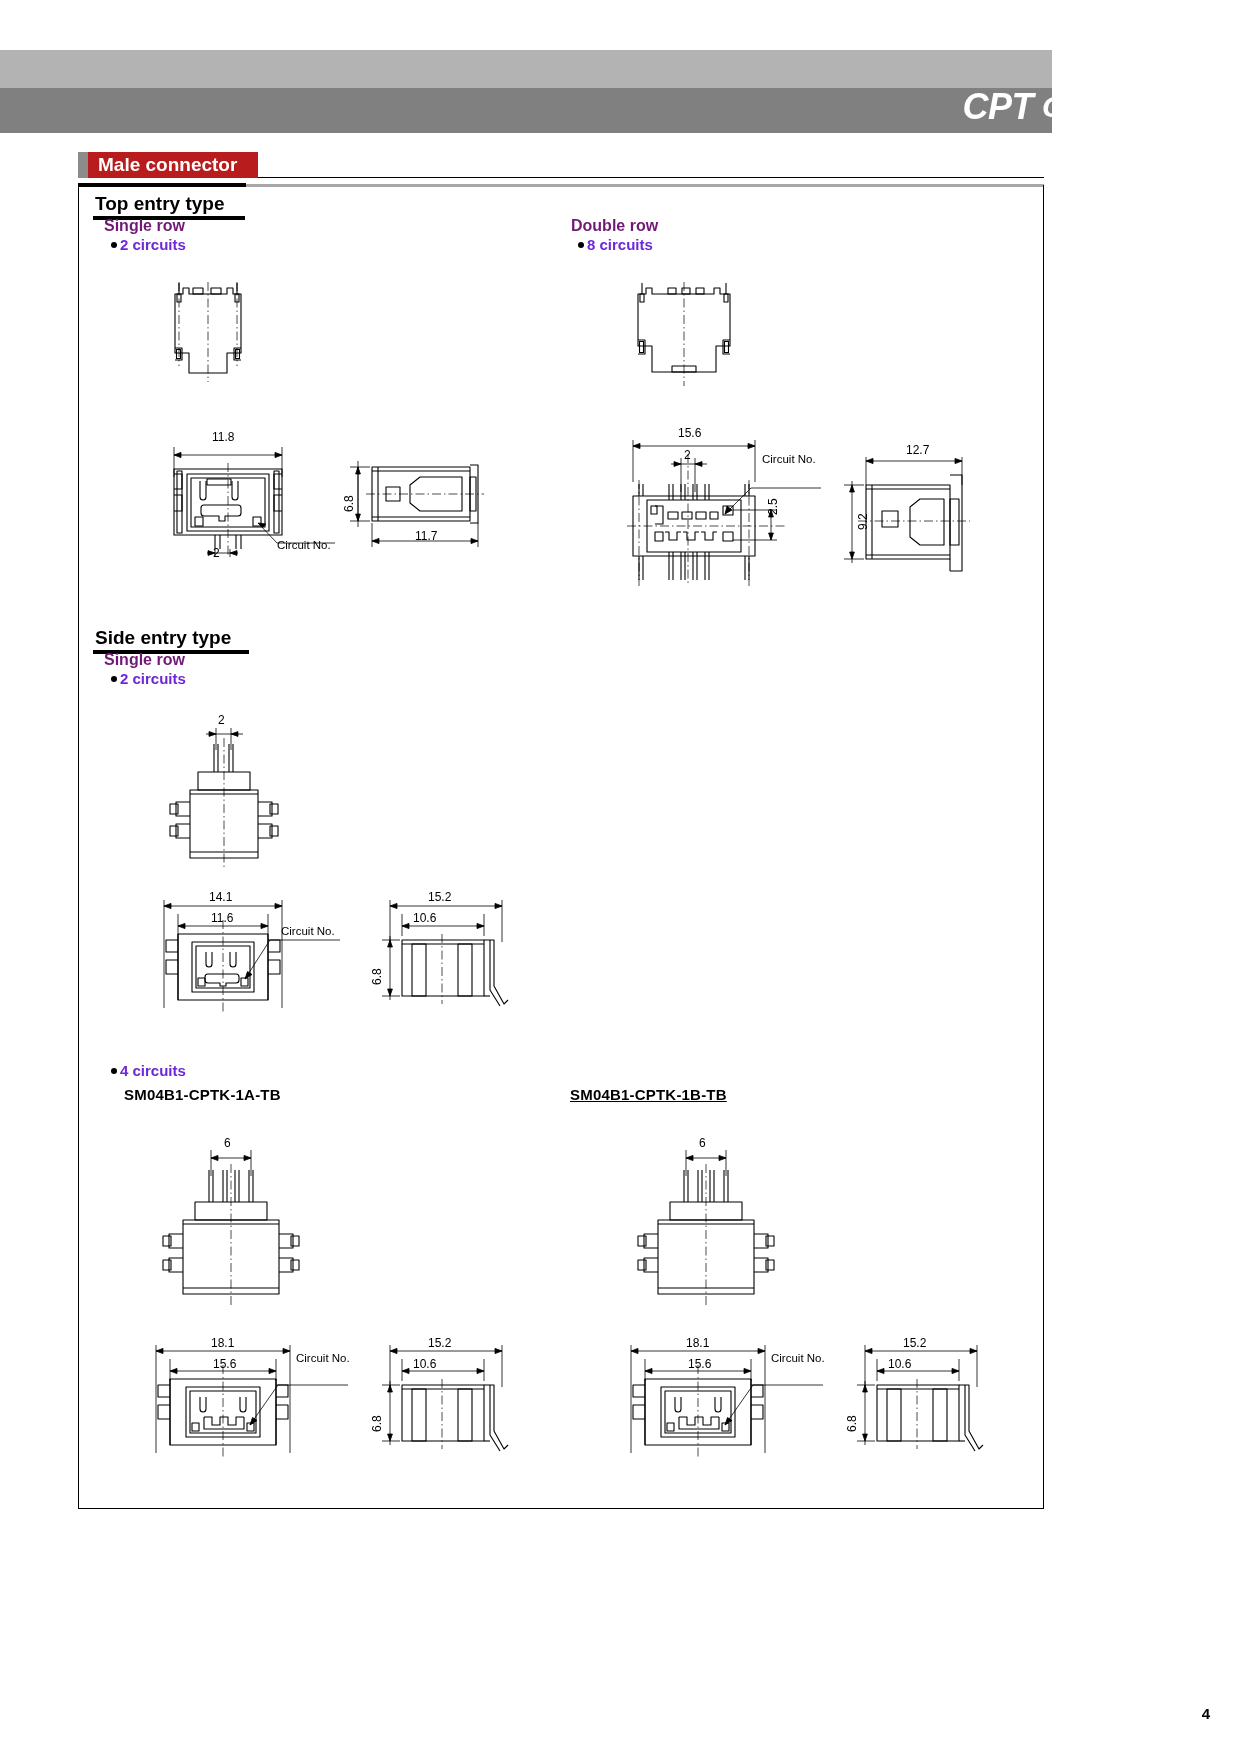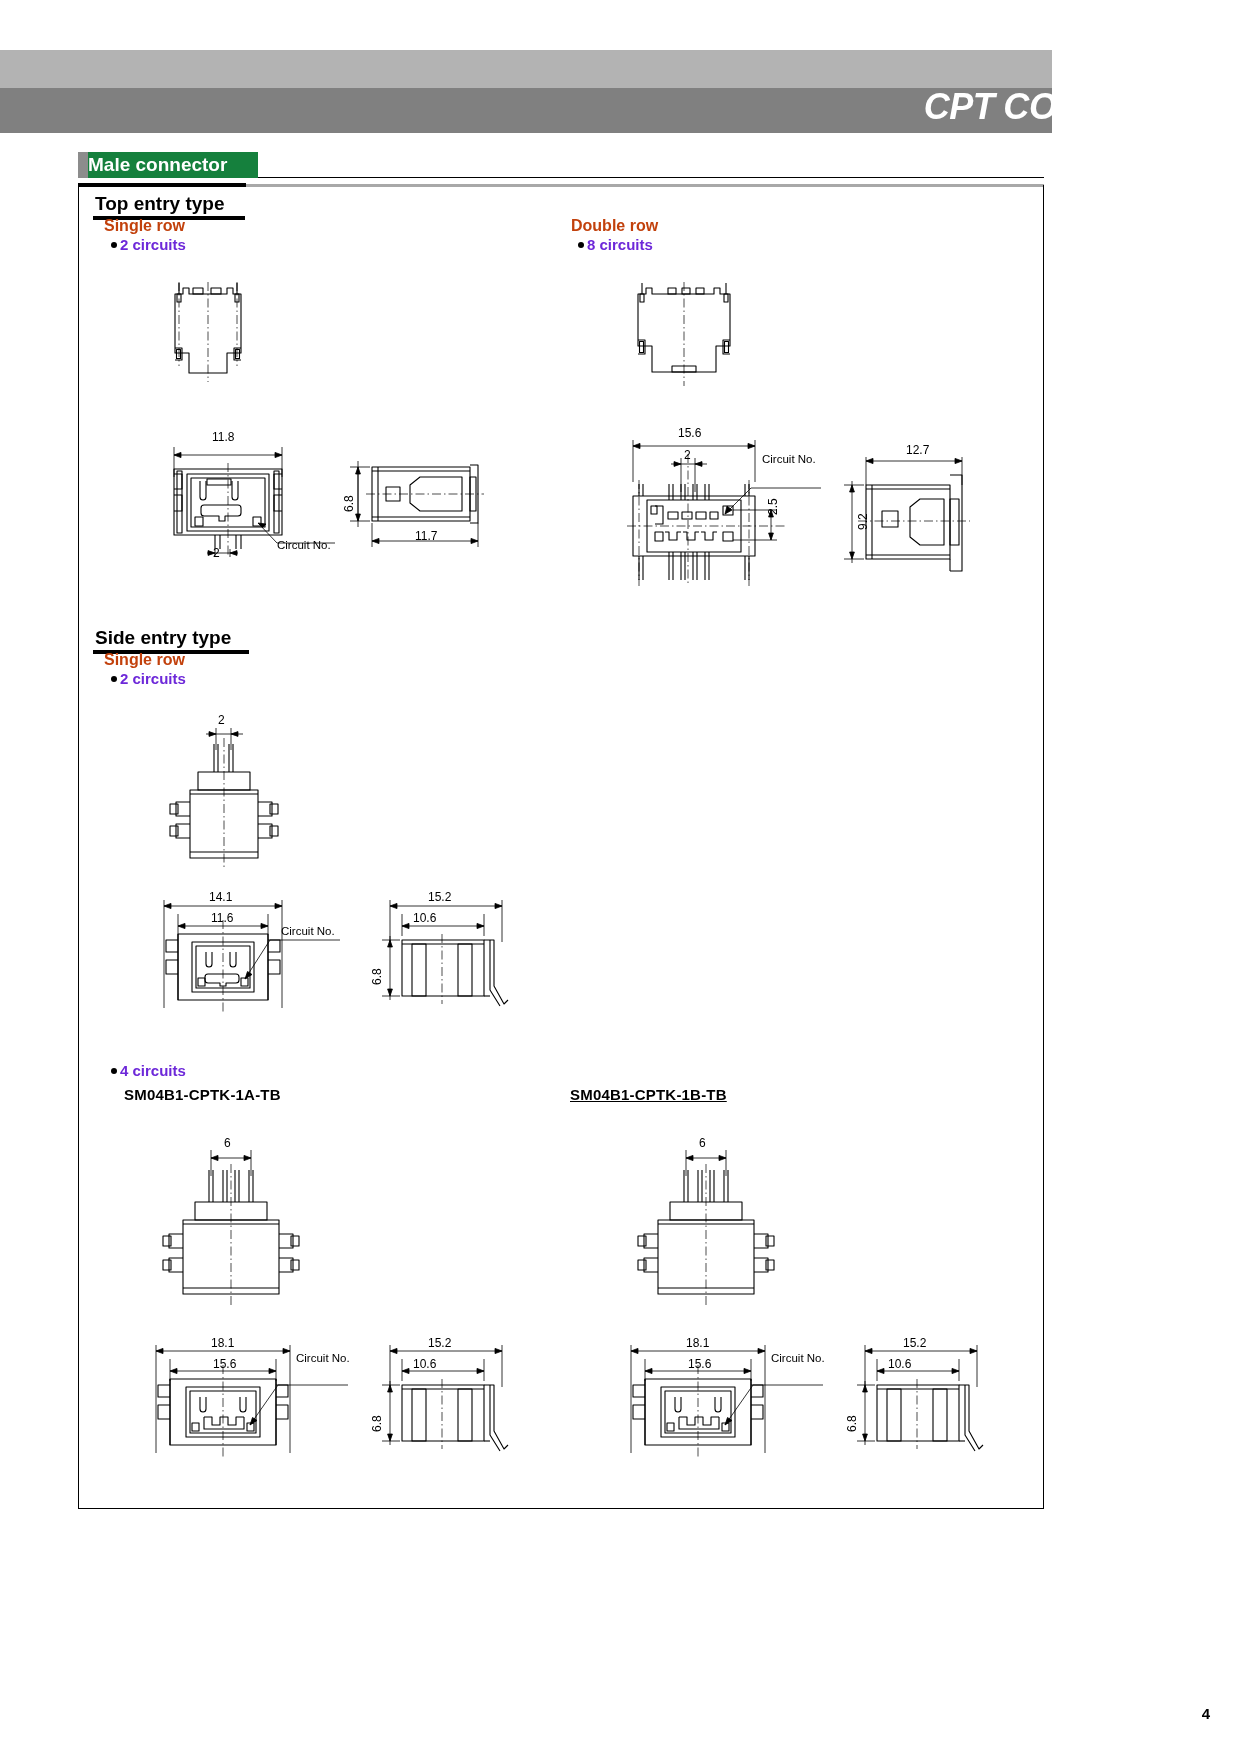--- a/index.html
+++ b/index.html
@@ -40,44 +40,45 @@
     margin-left: 42px;
   }
   .band-title .t1 {
     font-size: 36px;
     font-weight: bold;
     font-style: italic;
     letter-spacing: -0.5px;
     line-height: 1;
   }
   .band-title .t2 {
-    font-size: 36px;
+    font-size: 30px;
     font-weight: bold;
     font-style: italic;
     letter-spacing: -0.3px;
     line-height: 1;
     margin-left: 9px;
   }
 
   
   .sec-accent {
     position: absolute;
     left: 78px; top: 152px;
     width: 10px; height: 26px;
     background: #8c8c8c;
   }
   .sec-label {
     position: absolute;
     left: 88px; top: 152px;
     width: 170px; height: 26px;
-    background: #15803d;
+    background: #b91c1c;
     color: #ffffff;
     font-size: 19px;
     font-weight: bold;
     line-height: 26px;
+    padding-left: 10px;
     white-space: nowrap;
   }
   .sec-rule {
     position: absolute;
     left: 258px; top: 177px;
     width: 786px; height: 1px;
     background: #000000;
   }
 
   
@@ -113,21 +114,21 @@
     position: absolute;
     font-size: 19px;
     font-weight: bold;
     color: #000;
     white-space: nowrap;
   }
   .h-row {
     position: absolute;
     font-size: 16px;
     font-weight: bold;
-    color: #c2410c;
+    color: #701a75;
     white-space: nowrap;
   }
   .h-bullet {
     position: absolute;
     font-size: 15px;
     font-weight: bold;
     color: #6d28d9;
     white-space: nowrap;
   }
   .h-bullet .dot {

